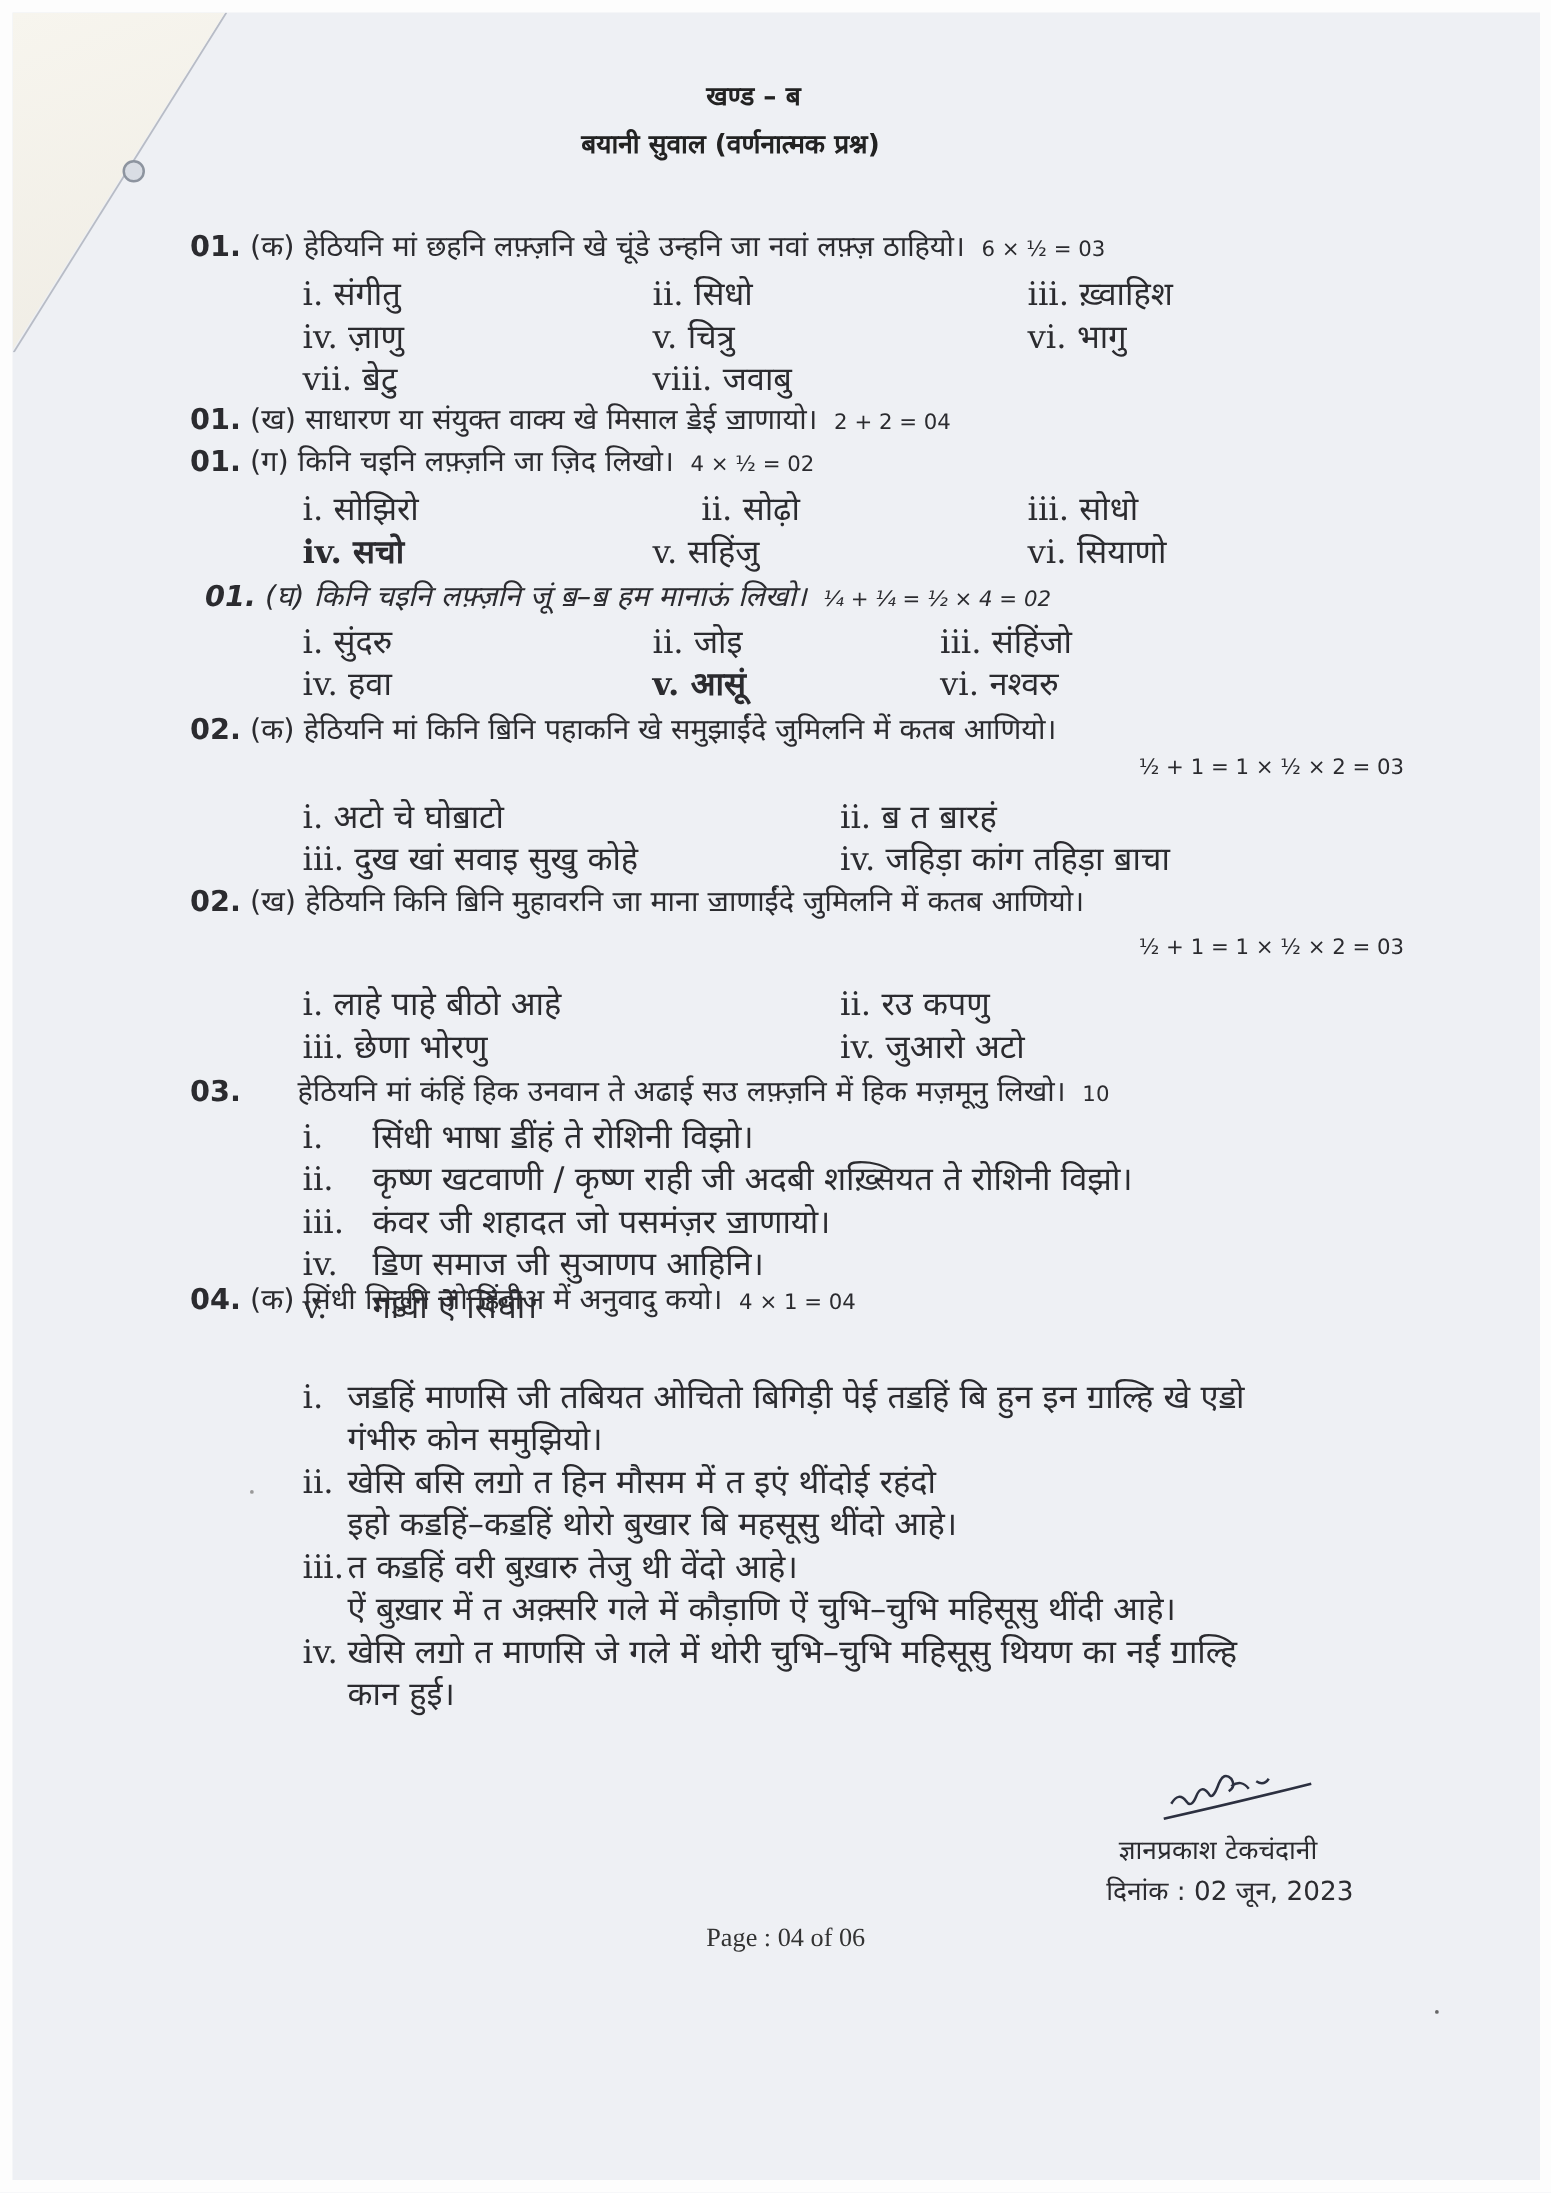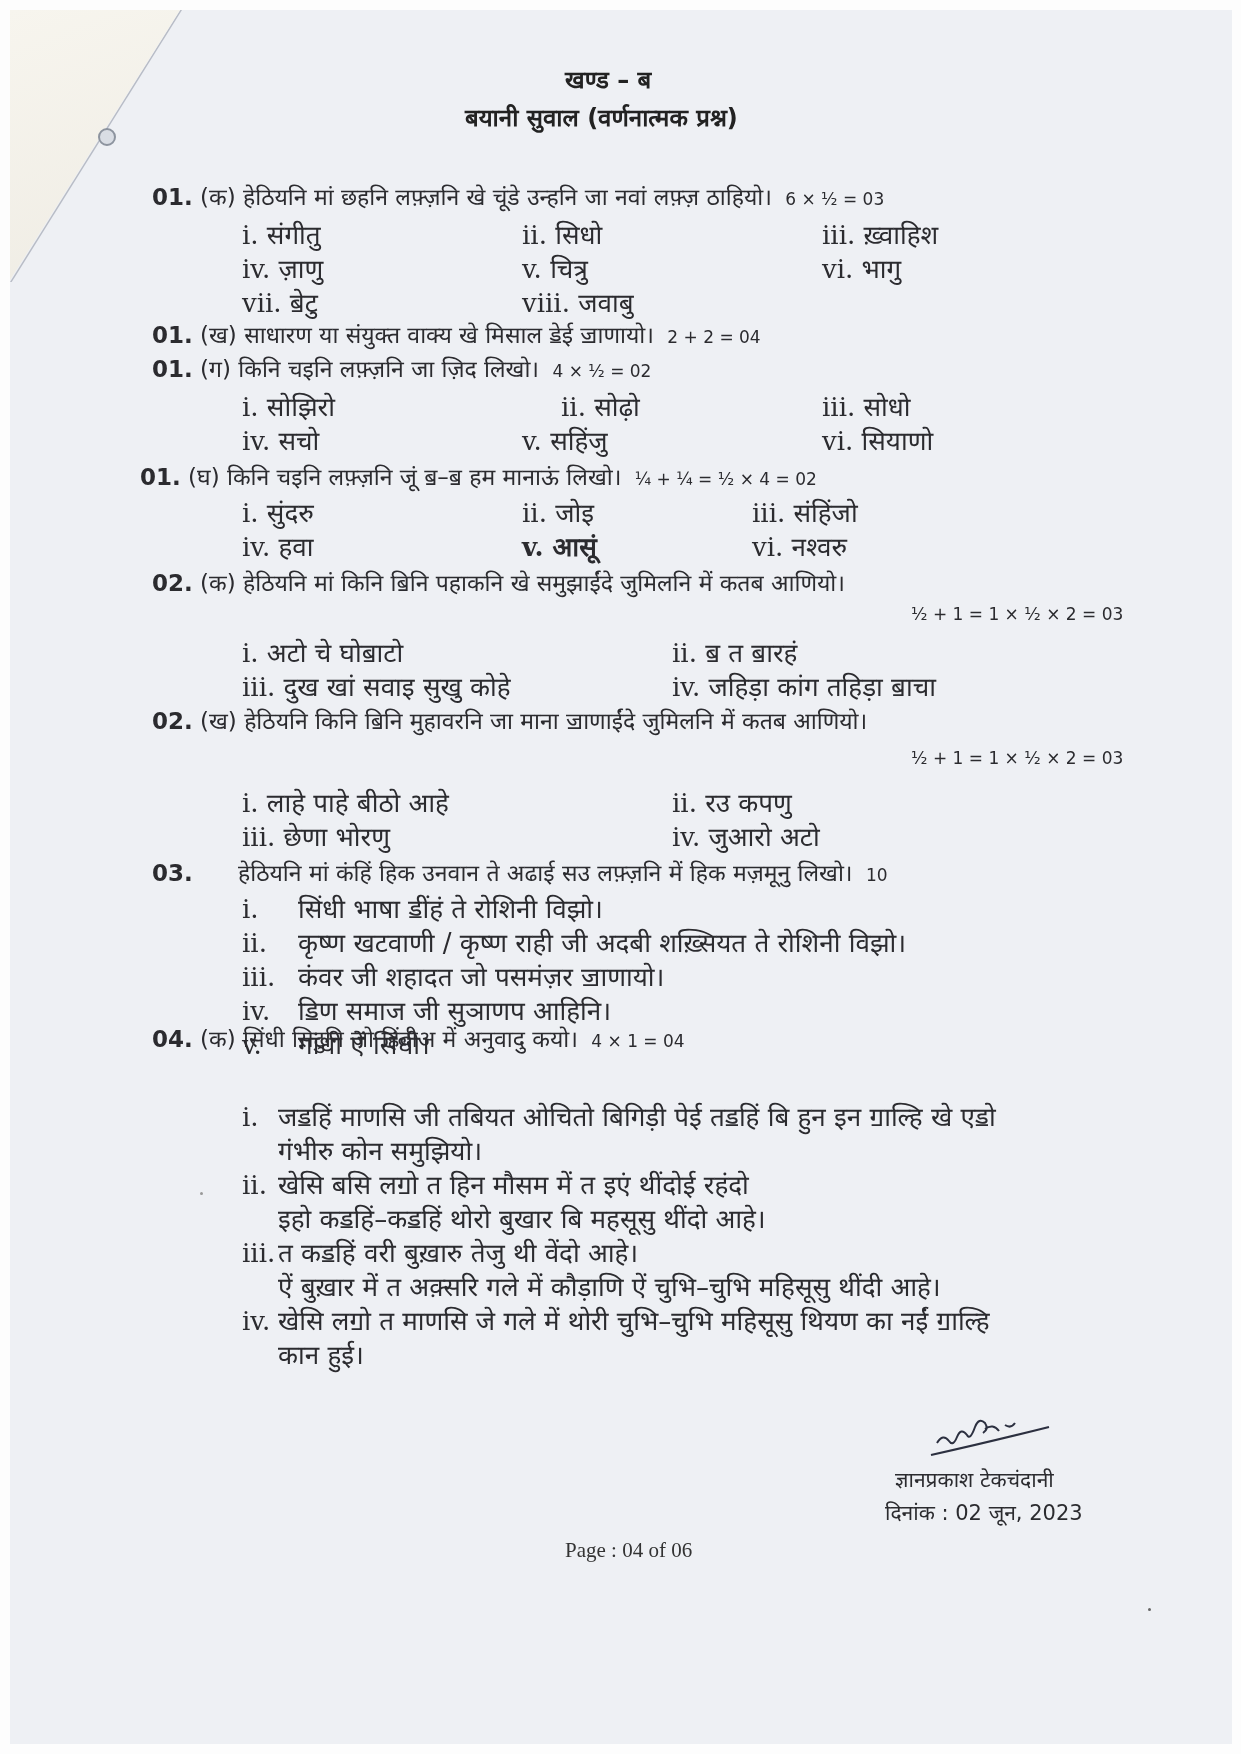--- a/index.html
+++ b/index.html
@@ -22,21 +22,21 @@
   .fold-edge {
     position: absolute; left: 10px; top: 10px; width: 172px; height: 272px;
     clip-path: polygon(99% 0, 100% 0, 1% 100%, 0 100%);
     background: #b8bcc6;
   }
   .fold-pin {
     position: absolute; left: 98px; top: 128px; width: 14px; height: 14px;
     border-radius: 50%; background: #d9dde4; border: 2px solid #8d949f;
   }
   .abs { position: absolute; white-space: nowrap; }
-  .heading { font-weight: bold; font-size: 24px; color: #222; }
+  .heading { font-weight: bold; font-size: 21px; color: #222; }
   .q { font-size: 23px; }
   .qnum { font-weight: bold; }
   .marks { font-size: 17px; margin-left: 6px; }
   .opt { font-size: 26px; }
   .label-roman { font-family: "DejaVu Serif", serif; }
   .footer { font-family: "Liberation Serif", serif; font-size: 21px; color: #333; }
   .sig-name { font-size: 21px; }
   .signature {
     position: absolute; left: 925px; top: 1405px; width: 130px; height: 55px;
   }
@@ -77,25 +77,25 @@
 
 <div class="abs q" style="left:152px; top:352px;">
   <span class="qnum">01.</span>
   <span>(ग)</span>
   <span>किनि चइनि लफ़्ज़नि जा ज़िद लिखो।</span>
   <span class="marks">4 × ½ = 02</span>
 </div>
 <div class="abs opt" style="left:242px; top:388px;"><span class="label-roman">i.</span> <span>सोझिरो</span></div>
 <div class="abs opt" style="left:522px; top:388px;margin-left:39px;"><span class="label-roman">ii.</span> <span>सोढ़ो</span></div>
 <div class="abs opt" style="left:822px; top:388px;"><span class="label-roman">iii.</span> <span>सोधो</span></div>
-<div class="abs opt" style="left:242px; top:422px;"><span class="label-roman">iv.</span> <span>सचो</span></div>
+<div class="abs opt" style="left:242px; top:422px;font-weight:bold;"><span class="label-roman">iv.</span> <span>सचो</span></div>
 <div class="abs opt" style="left:522px; top:422px;"><span class="label-roman">v.</span> <span>सहिंजु</span></div>
 <div class="abs opt" style="left:822px; top:422px;"><span class="label-roman">vi.</span> <span>सियाणो</span></div>
 
-<div class="abs q" style="left:140px; top:460px;">
+<div class="abs q" style="left:164px; top:460px;font-style:italic;">
   <span class="qnum">01.</span>
   <span>(घ)</span>
   <span>किनि चइनि लफ़्ज़नि जूं ॿ–ॿ हम मानाऊं लिखो।</span>
   <span class="marks">¼ + ¼ = ½ × 4 = 02</span>
 </div>
 <div class="abs opt" style="left:242px; top:494px;"><span class="label-roman">i.</span> <span>सुंदरु</span></div>
 <div class="abs opt" style="left:522px; top:494px;"><span class="label-roman">ii.</span> <span>जोइ</span></div>
 <div class="abs opt" style="left:752px; top:494px;"><span class="label-roman">iii.</span> <span>संहिंजो</span></div>
 <div class="abs opt" style="left:242px; top:528px;"><span class="label-roman">iv.</span> <span>हवा</span></div>
 <div class="abs opt" style="left:522px; top:528px;font-weight:bold;"><span class="label-roman">v.</span> <span>आसूं</span></div>

